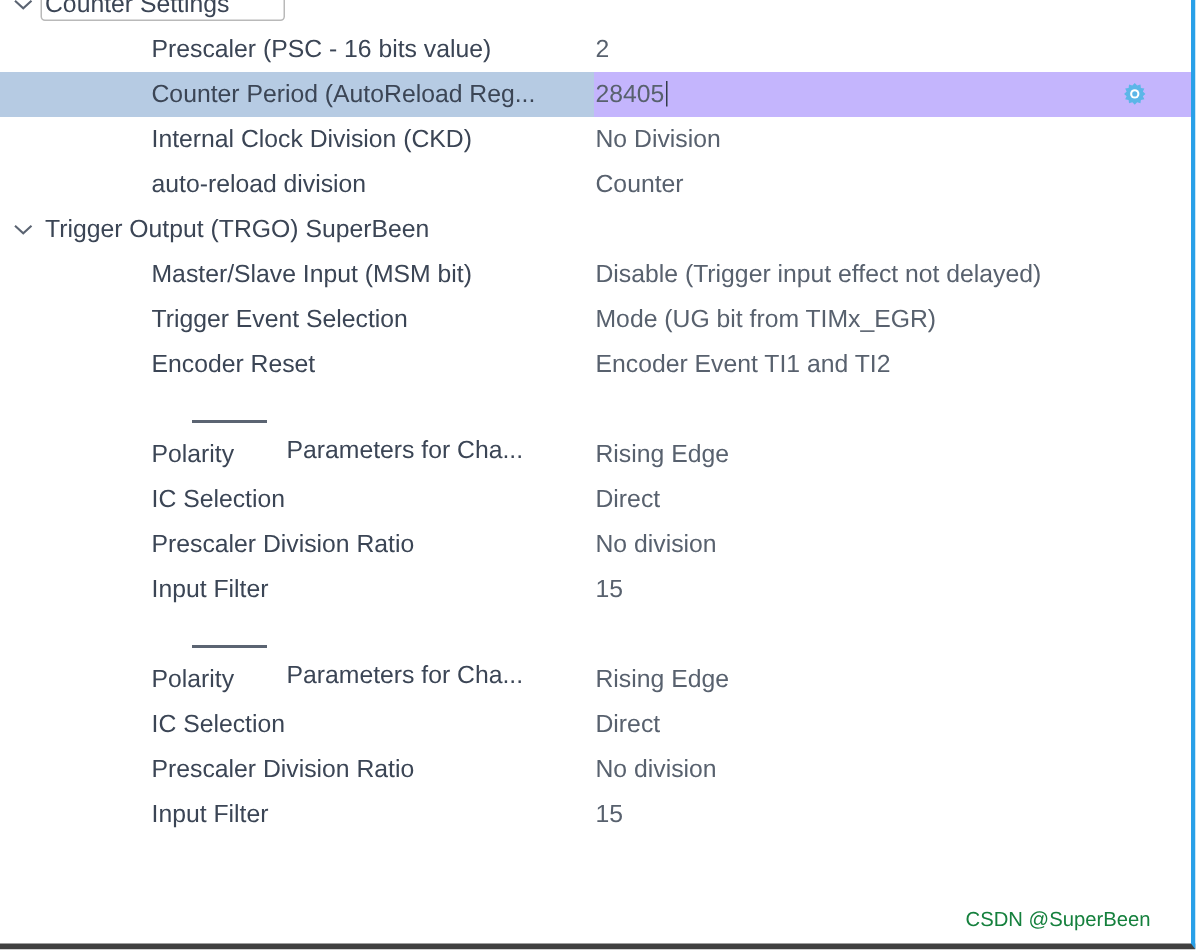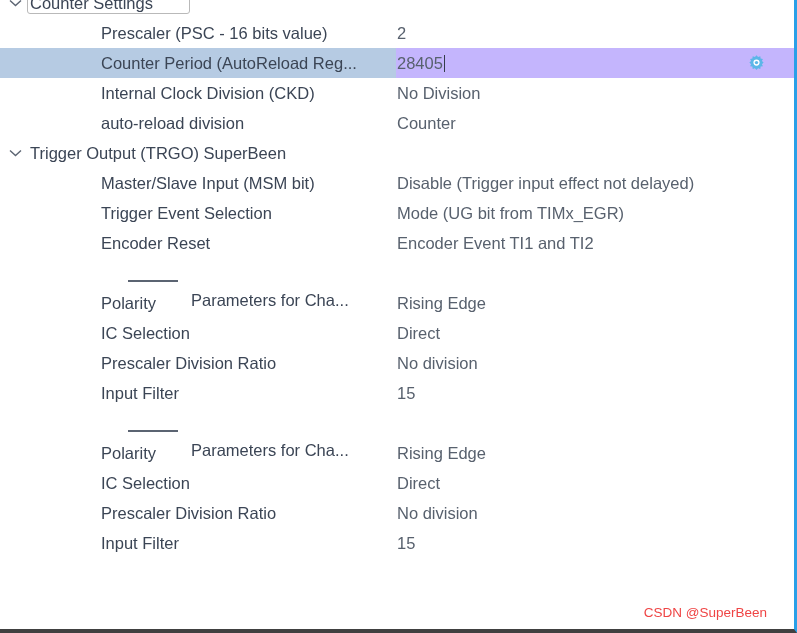--- a/index.html
+++ b/index.html
@@ -137,21 +137,21 @@
     top: 0;
     margin-top: 27px;
   }
 
   
   #watermark {
     position: absolute;
     right: 27px;
     bottom: 9px;
     font-size: 13.5px;
-    color: #ef4444;
+    color: #15803d;
     white-space: nowrap;
   }
 </style>
 </head>
 <body>
 
 <div id="panel">
 
   <div id="tree">
 

